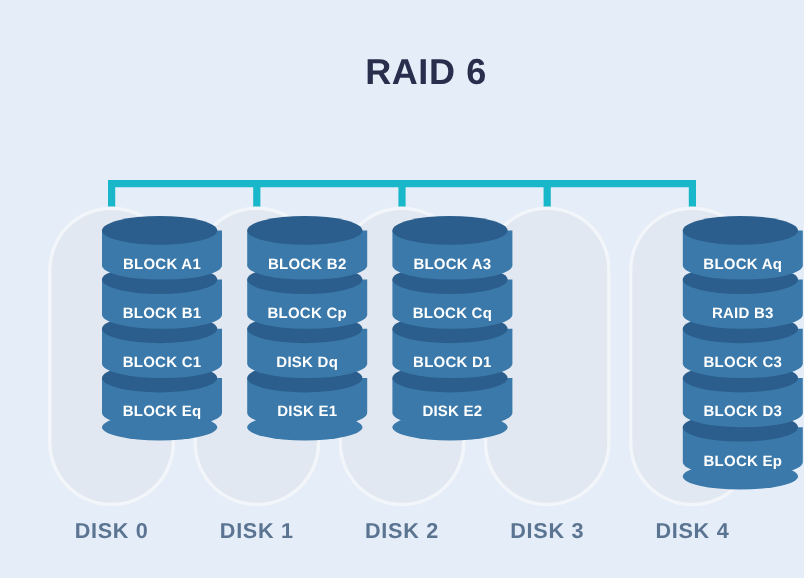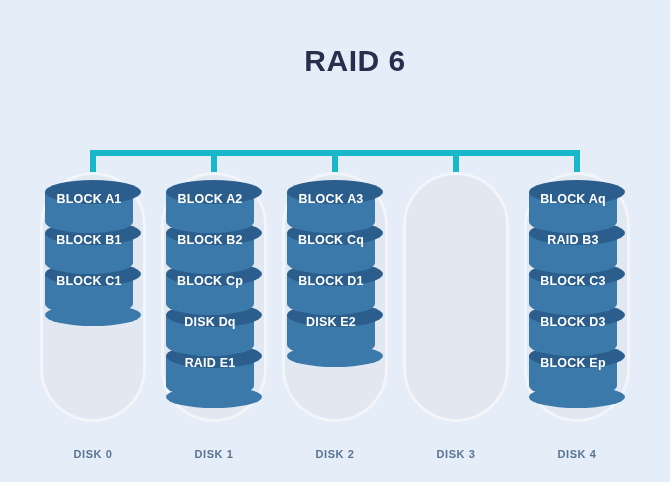--- a/index.html
+++ b/index.html
@@ -43,48 +43,48 @@
   .capsule{
     position:absolute;top:0;left:0;width:106px;height:250px;
     background:var(--capsule);
     border-radius:53px;
     box-shadow:inset 0 0 0 3px rgba(255,255,255,.55);
   }
   .stack{
     position:absolute;top:20px;left:5px;width:96px;height:205px;
   }
   .seg{
-    position:relative;width:88px;height:41px;
+    position:relative;width:100px;height:41px;
     background:var(--cylinder-body);
     border-radius:0 0 48px 48px / 0 0 12px 12px;
-    display:flex;justify-content:center;
-    padding-bottom:0;box-sizing:border-box;
+    display:flex;align-items:flex-end;justify-content:center;
+    padding-bottom:0;box-sizing:border-box;margin-left:40px;
   }
   .seg:nth-child(1){z-index:5}.seg:nth-child(2){z-index:4}.seg:nth-child(3){z-index:3}
   .seg:nth-child(4){z-index:2}.seg:nth-child(5){z-index:1}
   .seg-top{
     position:absolute;top:-12px;left:0;width:96px;height:24px;
     border-radius:50%;
     background:var(--cylinder-top);
   }
   .seg:last-child::after{
     content:"";position:absolute;left:0;bottom:-11px;width:96px;height:22px;
     border-radius:50%;background:var(--cylinder-body);z-index:-1;
   }
   .block-label{
     position:relative;z-index:6;
     color:var(--block-text);
     font-size:12.5px;font-weight:bold;letter-spacing:.2px;
     margin-bottom:6px;white-space:nowrap;
   }
   .disk-label{
-    position:absolute;top:276px;left:0;width:106px;
+    position:absolute;top:260px;left:0;width:106px;
     text-align:center;
     color:var(--disk-label-text);
-    font-size:11px;font-weight:bold;letter-spacing:.6px;
+    font-size:18px;font-weight:bold;letter-spacing:.6px;
   }
 </style>
 </head>
 <body>
 
 <div class="canvas">
 
   <div class="title">RAID 6</div>
 
   <div class="connector-bar"></div>
@@ -102,46 +102,46 @@
           <span class="block-label">BLOCK A1</span>
         </div>
       <div class="seg">
           <div class="seg-top"></div>
           <span class="block-label">BLOCK B1</span>
         </div>
       <div class="seg">
           <div class="seg-top"></div>
           <span class="block-label">BLOCK C1</span>
         </div>
+      <div class="seg">
+          <div class="seg-top"></div>
+          <span class="block-label">BLOCK Eq</span>
+        </div>
     </div>
     <div class="disk-label">DISK 0</div>
   </div>
 
   <div class="disk-col c1">
     <div class="capsule"></div>
     <div class="stack">
       <div class="seg">
           <div class="seg-top"></div>
-          <span class="block-label">BLOCK A2</span>
-        </div>
-      <div class="seg">
-          <div class="seg-top"></div>
           <span class="block-label">BLOCK B2</span>
         </div>
       <div class="seg">
           <div class="seg-top"></div>
           <span class="block-label">BLOCK Cp</span>
         </div>
       <div class="seg">
           <div class="seg-top"></div>
           <span class="block-label">DISK Dq</span>
         </div>
       <div class="seg">
           <div class="seg-top"></div>
-          <span class="block-label">RAID E1</span>
+          <span class="block-label">DISK E1</span>
         </div>
     </div>
     <div class="disk-label">DISK 1</div>
   </div>
 
   <div class="disk-col c2">
     <div class="capsule"></div>
     <div class="stack">
       <div class="seg">
           <div class="seg-top"></div>

